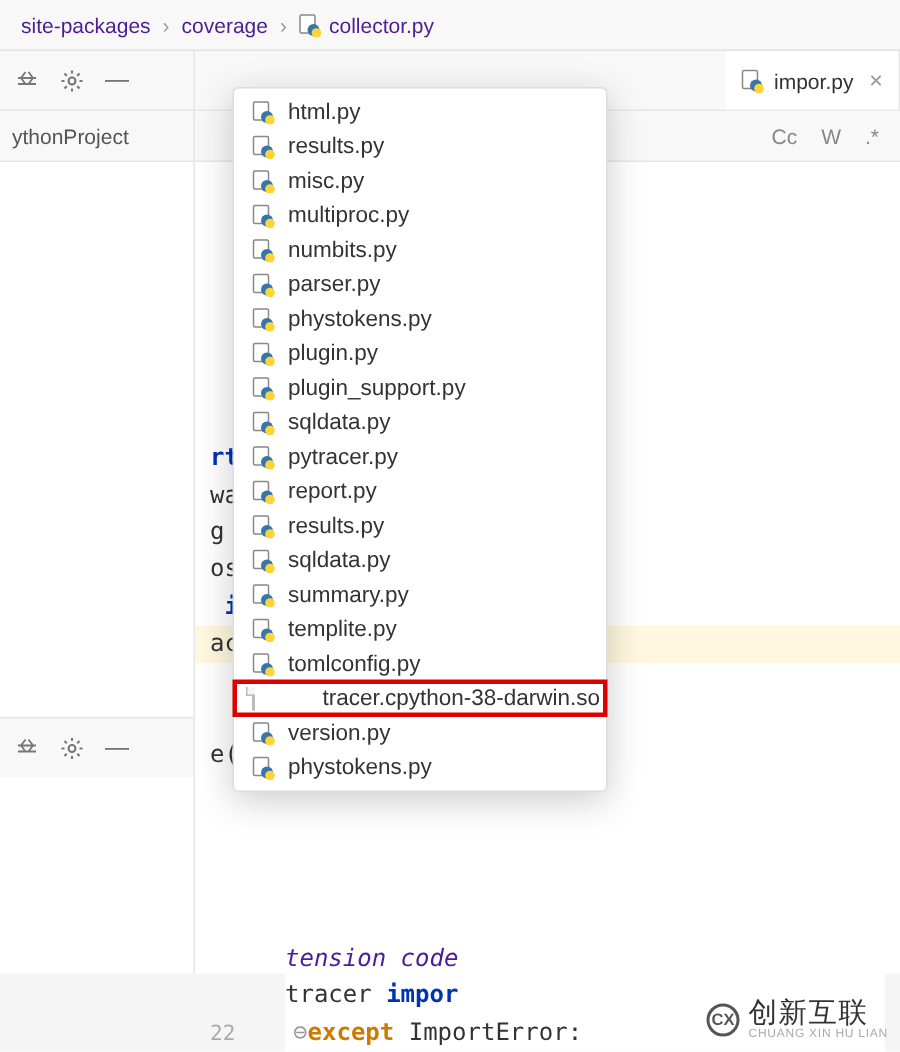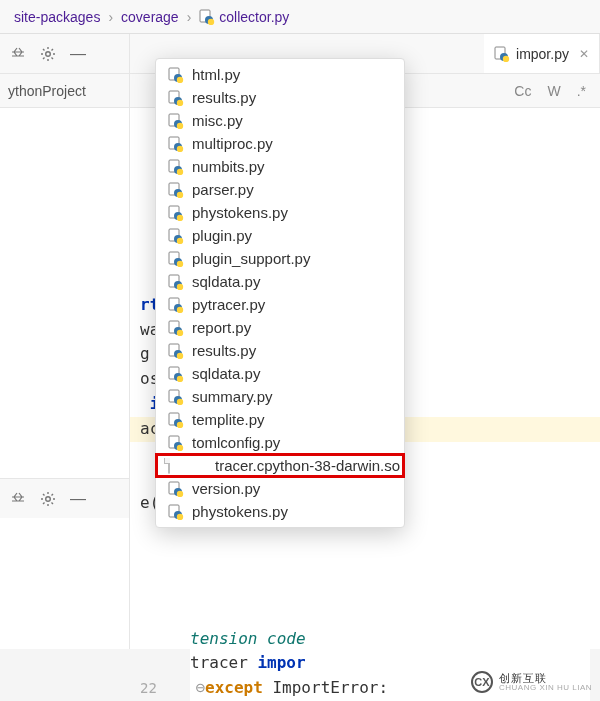--- a/index.html
+++ b/index.html
@@ -79,21 +79,21 @@
   }
   .code-line { padding-left: 10px; }
   .highlight-band { background:#fff8de; display:block; width:100%; padding-left:10px; }
   .kw { color:#0033B3; font-weight:600; }
   .kw-orange { color:#CC7A00; font-weight:700; }
   .code-bottom {
     position:absolute; left:190px; right:10px; bottom:0px;
     font-family:"SF Mono",Menlo,monospace; font-size:16px; line-height:1.55;
     background:#fff;
   }
-  .italic-gray { color:#0f766e; font-style:italic; }
+  .italic-gray { color:#4c1d95; font-style:italic; }
   .bottom-toolbar {
     position:absolute; left:0; top:478px; width:130px; height:40px;
     display:flex; align-items:center; gap:14px; padding:0 10px;
     background:#f8f8f8; border-top:1px solid #e6e6e6; border-right:1px solid #e6e6e6;
   }
   .dropdown {
     position:absolute;
     left:155px; top:58px;
     width:250px;
     max-height:594px;
@@ -136,21 +136,21 @@
     display:flex; align-items:center; gap:6px;
     color:#888; font-size:13px;
     z-index:200;
     margin-top:33px;
   }
   .watermark .logo {
     width:22px; height:22px; border:2px solid #555; border-radius:50%;
     display:flex; align-items:center; justify-content:center; font-weight:700; font-size:11px; color:#555;
   }
   .watermark .text { display:flex; flex-direction:column; line-height:1; }
-  .watermark .text .big { font-size:11px; color:#333; letter-spacing:1px; }
+  .watermark .text .big { font-size:19px; color:#333; letter-spacing:1px; }
   .watermark .text .small { font-size:8px; color:#aaa; letter-spacing:0.5px; }
 </style>
 </head>
 <body>
 
 <div class="breadcrumb">
   <span class="breadcrumb-item">
     <span>site-packages</span>
   </span>
   <span class="chevron">›</span>

